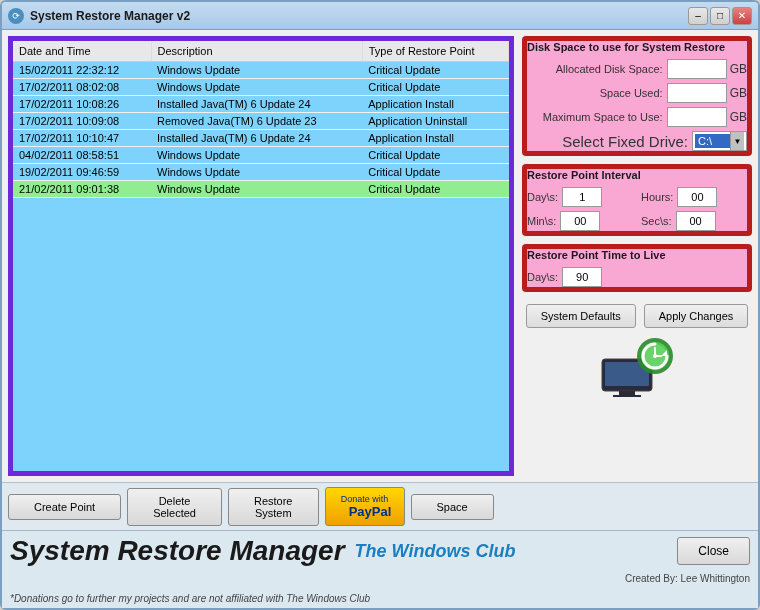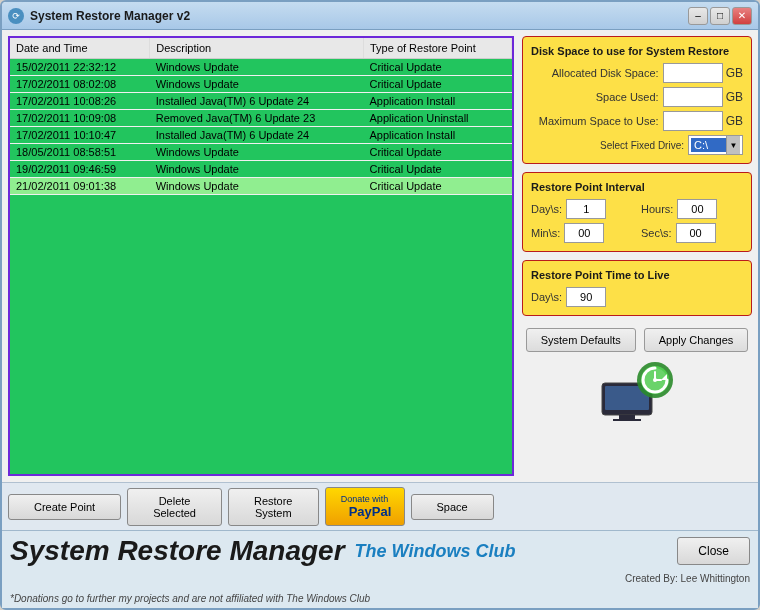--- a/index.html
+++ b/index.html
@@ -72,22 +72,22 @@
       flex: 1;
       padding: 6px;
       gap: 8px;
     }
     .left-panel {
       flex: 1;
       display: flex;
       flex-direction: column;
     }
     .table-container {
-      border: 2px solid #6d28d9;
-      background: #22c55e;
+      border: 5px solid #6d28d9;
+      background: #7dd3fc;
       flex: 1;
       overflow-y: auto;
     }
     table {
       width: 100%;
       border-collapse: collapse;
     }
     thead tr {
       background: #e8e8e8;
     }
@@ -110,24 +110,23 @@
       background: #90ee90;
       color: #000;
     }
     .right-panel {
       width: 230px;
       display: flex;
       flex-direction: column;
       gap: 8px;
     }
     .panel-group {
-      background: #fde047;
-      border: 1px solid #b91c1c;
+      background: #f9a8d4;
+      border: 5px solid #b91c1c;
       border-radius: 4px;
-      padding: 8px;
     }
     .panel-title {
       font-size: 11px;
       font-weight: bold;
       color: #1a1a1a;
       margin-bottom: 6px;
     }
     .form-row {
       display: flex;
       align-items: center;
@@ -153,21 +152,21 @@
       color: #333;
       margin-left: 3px;
     }
     .drive-select {
       display: flex;
       align-items: center;
       justify-content: flex-end;
       margin-top: 4px;
     }
     .drive-select-label {
-      font-size: 10px;
+      font-size: 15px;
       color: #333;
       margin-right: 4px;
     }
     .drive-combo {
       width: 55px;
       height: 20px;
       border: 1px solid #999;
       background: white;
       font-size: 11px;
       display: flex;
@@ -381,21 +380,21 @@
                 <td>17/02/2011 10:09:08</td>
                 <td>Removed Java(TM) 6 Update 23</td>
                 <td>Application Uninstall</td>
               </tr>
               <tr>
                 <td>17/02/2011 10:10:47</td>
                 <td>Installed Java(TM) 6 Update 24</td>
                 <td>Application Install</td>
               </tr>
               <tr>
-                <td>18/05/2011 08:58:51</td>
+                <td>04/02/2011 08:58:51</td>
                 <td>Windows Update</td>
                 <td>Critical Update</td>
               </tr>
               <tr>
                 <td>19/02/2011 09:46:59</td>
                 <td>Windows Update</td>
                 <td>Critical Update</td>
               </tr>
               <tr class="highlighted">
                 <td>21/02/2011 09:01:38</td>

